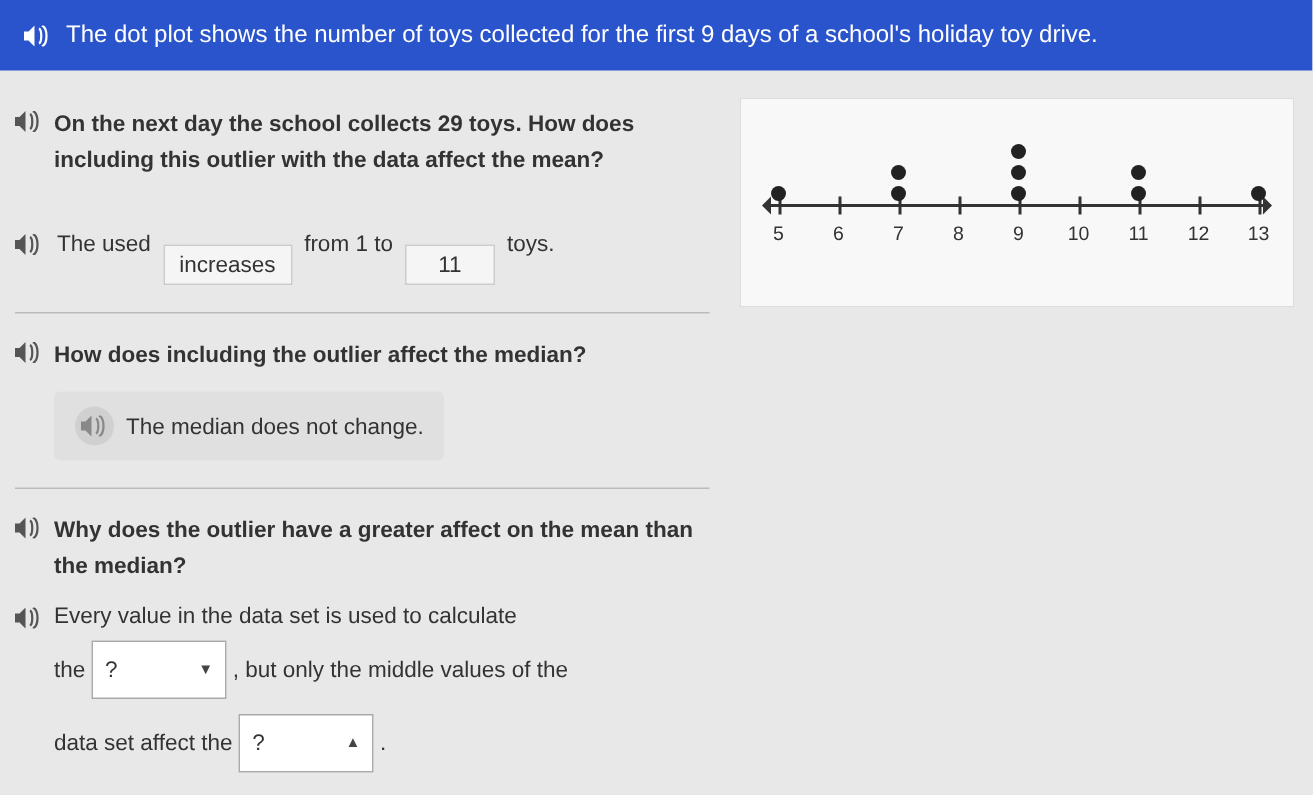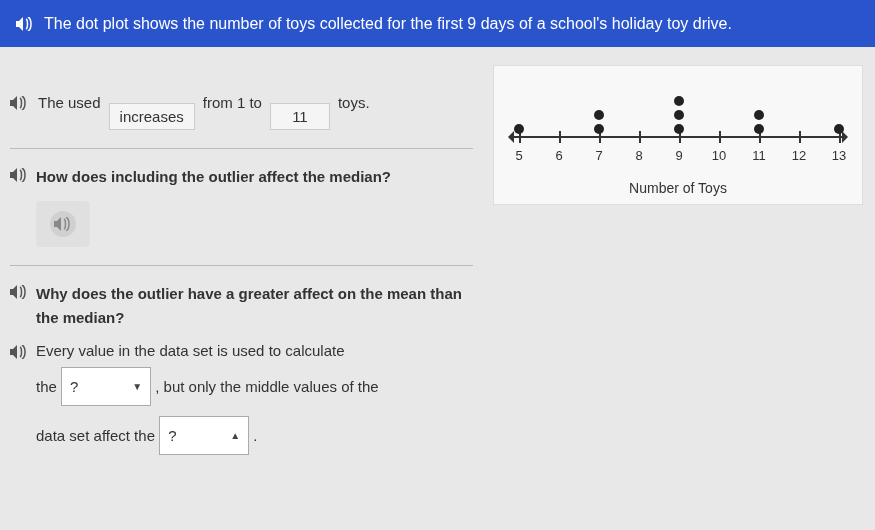--- a/index.html
+++ b/index.html
@@ -39,20 +39,29 @@
         <path d="M0 4h3l4-4v14l-4-4H0z" fill="#fff"></path>
         <path d="M10 2c2 1 2 9 0 10M12 0c4 2 4 12 0 14" stroke="#fff" fill="none" stroke-width="1.5"></path>
       </svg>
   </span>
   <span>The dot plot shows the number of toys collected for the first 9 days of a school's holiday toy drive.</span>
 </div>
 
 <div class="content">
   <div class="left">
 
+    <div class="qrow">
+      <span class="audio">
+        <svg class="spk" viewBox="0 0 18 14">
+            <path d="M0 4h3l4-4v14l-4-4H0z" fill="#555"></path>
+            <path d="M10 2c2 1 2 9 0 10M12 0c4 2 4 12 0 14" stroke="#555" fill="none" stroke-width="1.5"></path>
+          </svg>
+      </span>
+      <span class="qtext">On the next day the school collects 29 toys. How does including this outlier with the data affect the mean?</span>
+    </div>
 
     <div class="ansrow">
       <span class="audio">
         <svg class="spk" viewBox="0 0 18 14">
             <path d="M0 4h3l4-4v14l-4-4H0z" fill="#555"></path>
             <path d="M10 2c2 1 2 9 0 10M12 0c4 2 4 12 0 14" stroke="#555" fill="none" stroke-width="1.5"></path>
           </svg>
       </span>
       <span class="anstext">The used</span>
       <span class="fill">increases</span>
@@ -73,20 +82,21 @@
       <span class="qtext">How does including the outlier affect the median?</span>
     </div>
 
     <div class="medianbox">
       <span class="circ">
         <svg class="spk" viewBox="0 0 18 14">
             <path d="M0 4h3l4-4v14l-4-4H0z" fill="#888"></path>
             <path d="M10 2c2 1 2 9 0 10M12 0c4 2 4 12 0 14" stroke="#888" fill="none" stroke-width="1.5"></path>
           </svg>
       </span>
+      <span>The median does not change.</span>
     </div>
 
     <div class="divider"></div>
 
     <div class="qrow">
       <span class="audio">
         <svg class="spk" viewBox="0 0 18 14">
             <path d="M0 4h3l4-4v14l-4-4H0z" fill="#555"></path>
             <path d="M10 2c2 1 2 9 0 10M12 0c4 2 4 12 0 14" stroke="#555" fill="none" stroke-width="1.5"></path>
           </svg>
@@ -122,21 +132,20 @@
       <span class="anstext">.</span>
     </div>
 
   </div>
 
   <div class="right">
     <div class="plot" id="dotplot">
       <div class="axis"></div>
       <div class="arrow-l"></div>
       <div class="arrow-r"></div>
-      <div class="xlabel">Number of Toys</div>
     <div class="tick" style="left: 25px;"></div>
         <div class="ticklabel" style="left: 25px;">5</div>
         <div class="tick" style="left: 65px;"></div>
         <div class="ticklabel" style="left: 65px;">6</div>
         <div class="tick" style="left: 105px;"></div>
         <div class="ticklabel" style="left: 105px;">7</div>
         <div class="tick" style="left: 145px;"></div>
         <div class="ticklabel" style="left: 145px;">8</div>
         <div class="tick" style="left: 185px;"></div>
         <div class="ticklabel" style="left: 185px;">9</div>

